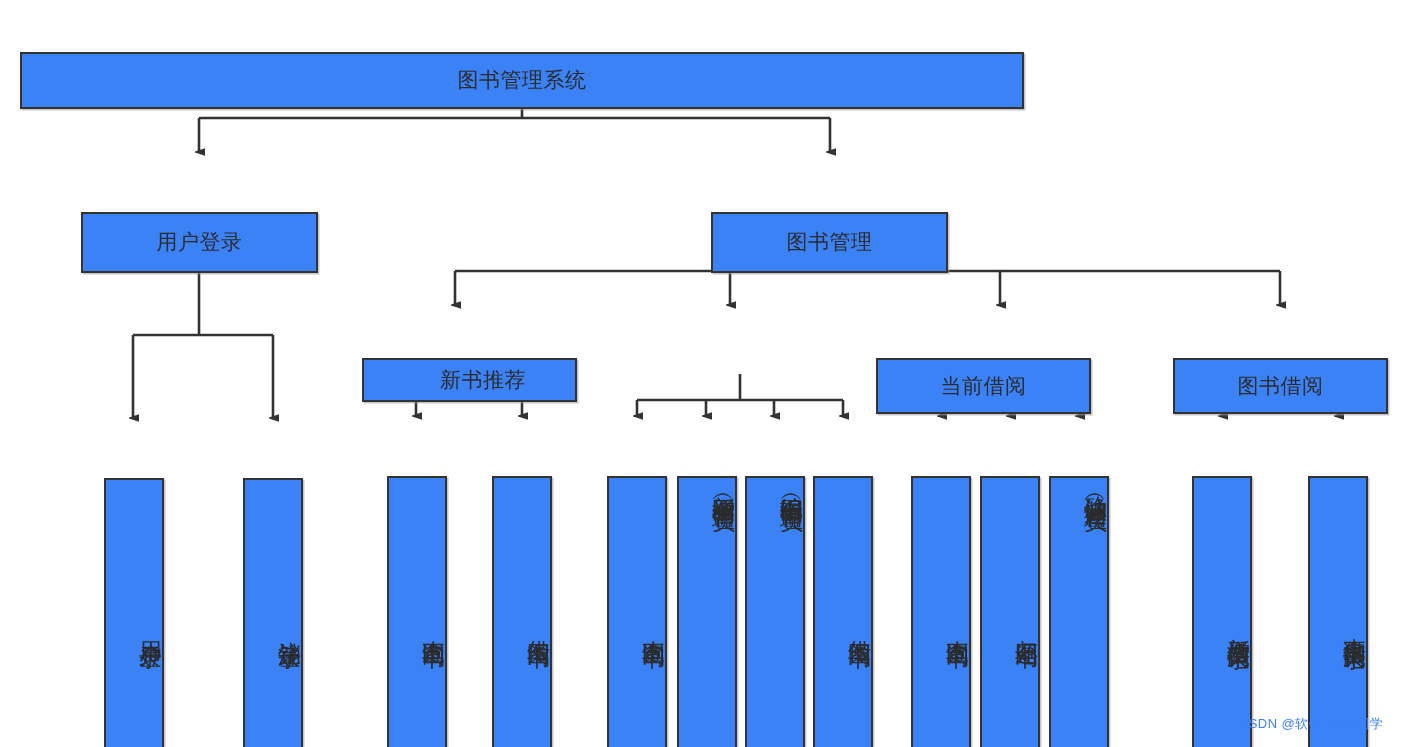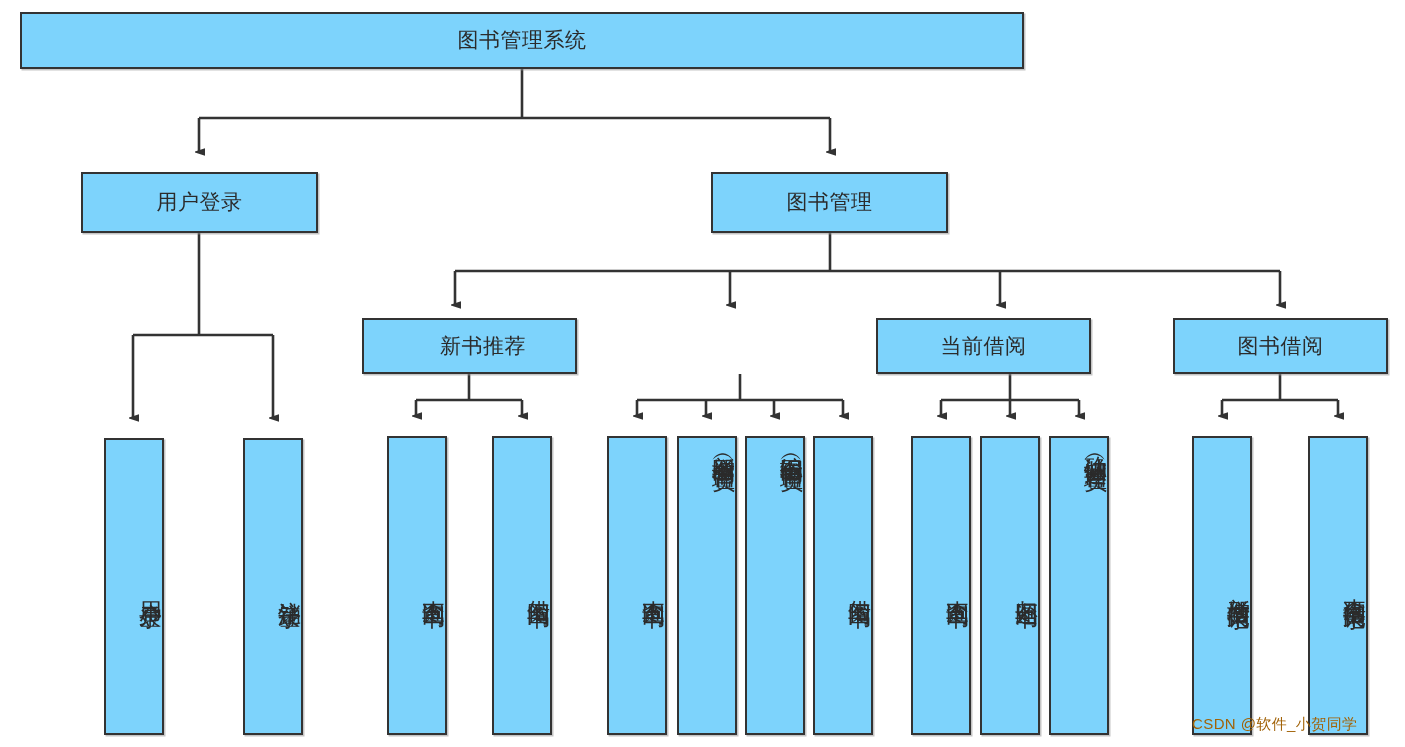--- a/index.html
+++ b/index.html
@@ -24,27 +24,28 @@
     position: absolute;
     top: 0;
     left: 0;
     width: 1405px;
     height: 747px;
     display: block;
   }
   .node-box {
     position: absolute;
     box-sizing: border-box;
-    background: #7dd3fc;
+    background: #3b82f6;
     border: 2.5px solid #333333;
     box-shadow: 1.5px 1.5px 0 0 rgba(150,150,150,0.55);
     display: flex;
     align-items: center;
     justify-content: center;
     overflow: hidden;
+    margin-top: 40px;
   }
   .node-label {
     color: #2b2b2b;
     font-size: 21px;
     line-height: 1.18;
     letter-spacing: 0.5px;
     white-space: nowrap;
     text-align: center;
   }
   .node-box.vertical {
@@ -60,25 +61,26 @@
     white-space: nowrap;
     width: 100%;
     display: block;
     text-align: center;
   }
   .node-box.vertical.centered {
     align-items: center;
   }
   .watermark {
     position: absolute;
-    color: #a16207;
-    font-size: 15px;
+    color: #3b82f6;
+    font-size: 13px;
     letter-spacing: 0.4px;
     white-space: nowrap;
     user-select: none;
+    margin-left: 47px;
   }
 </style>
 </head>
 <body>
 
 <div id="diagram-root">
 
   <svg class="canvas" viewBox="0 0 1405 747" xmlns="http://www.w3.org/2000/svg">
     <defs>
       <marker id="arrowhead" markerWidth="10" markerHeight="10" refX="4.2" refY="6.2" orient="auto" markerUnits="userSpaceOnUse">
@@ -137,21 +139,21 @@
     <span class="node-label">图书管理系统</span>
   </div>
 
   <div class="node-box" style="left:81px; top:172px; width:237px; height:61px;">
     <span class="node-label">用户登录</span>
   </div>
   <div class="node-box" style="left:711px; top:172px; width:237px; height:61px;">
     <span class="node-label">图书管理</span>
   </div>
 
-  <div class="node-box" style="left:362px; top:318px; width:215px; height:56px;padding-left:27px;">
+  <div class="node-box" style="left:362px; top:318px; width:215px; height:44px;padding-left:27px;">
     <span class="node-label">新书推荐</span>
   </div>
   <div class="node-box" style="left:876px; top:318px; width:215px; height:56px;">
     <span class="node-label">当前借阅</span>
   </div>
   <div class="node-box" style="left:1173px; top:318px; width:215px; height:56px;">
     <span class="node-label">图书借阅</span>
   </div>
 
   <div class="node-box vertical centered" style="left:104px; top:438px; width:60px; height:297px;">

